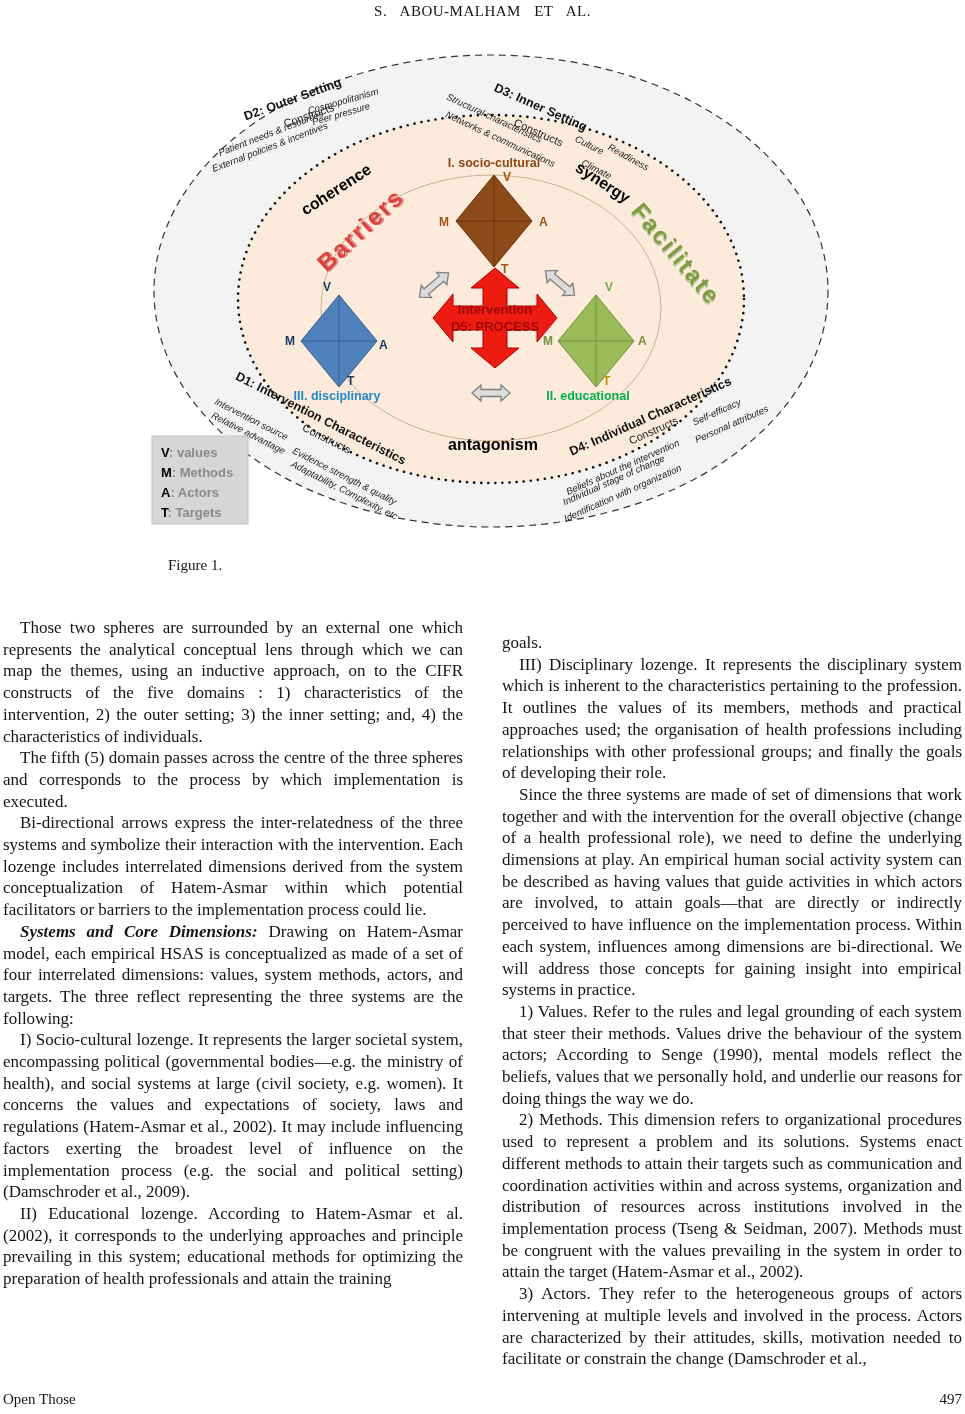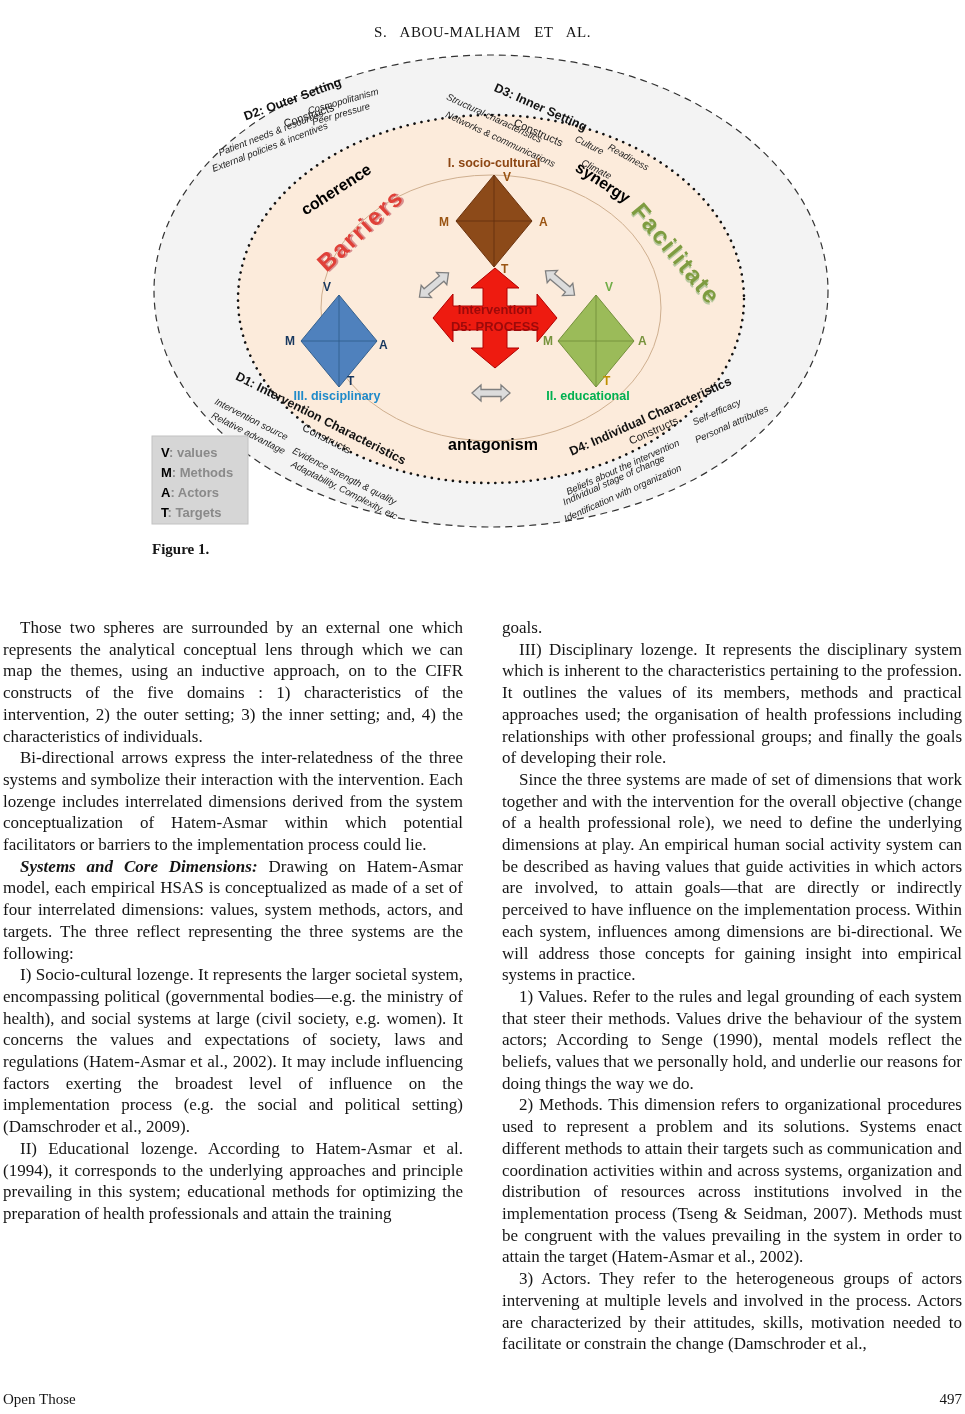--- a/index.html
+++ b/index.html
@@ -2,38 +2,38 @@
 <html><head>
 <meta charset="utf-8">
 <style>
   html,body{margin:0;padding:0;}
   body{
     width:965px;height:1414px;position:relative;background:#ffffff;
     font-family:"Liberation Serif", serif;color:#151515;overflow:hidden;
   }
   .running-head{
     position:absolute;top:3px;left:0;width:100%;text-align:center;
-    font-size:15px;letter-spacing:.5px;word-spacing:9px;margin-top:21px;
+    font-size:15px;letter-spacing:.5px;word-spacing:9px;
   }
   .figure-wrap{position:absolute;left:147px;top:51px;width:692px;height:484px;}
   .ft  {font-family:"Liberation Sans",sans-serif;font-size:11px;fill:#1a1a1a;text-anchor:middle;}
   .ft-b{font-family:"Liberation Sans",sans-serif;font-size:12.5px;font-weight:bold;fill:#111;text-anchor:middle;}
   .ft-i{font-family:"Liberation Sans",sans-serif;font-size:9.5px;font-style:italic;fill:#222;text-anchor:middle;}
   .ring-word{font-family:"Liberation Sans",sans-serif;font-size:16px;font-weight:bold;fill:#000;text-anchor:middle;}
   .deco{font-family:"Liberation Sans",sans-serif;font-size:24px;font-weight:bold;letter-spacing:2px;text-anchor:middle;}
   .vmat{font-family:"Liberation Sans",sans-serif;font-size:12px;font-weight:bold;}
   .loz-label{font-family:"Liberation Sans",sans-serif;font-size:12.5px;font-weight:bold;text-anchor:middle;}
   .cross-label{font-family:"Liberation Sans",sans-serif;font-size:13px;font-weight:bold;fill:#9c0a0a;text-anchor:middle;}
   .legend-row{font-family:"Liberation Sans",sans-serif;font-size:13px;font-weight:bold;}
   .caption{position:absolute;left:152px;top:540px;width:664px;}
-  .caption .cap-title{font-weight:bold;font-size:15px;line-height:19px;margin:0;}
+  .caption .cap-title{font-weight:normal;font-size:15px;line-height:19px;margin:16px;}
   .caption .cap-text{font-size:15px;line-height:19px;text-align:justify;margin:0;}
   .col{position:absolute;top:617px;width:460px;}
   .col-left{left:3px;}
-  .col-right{left:502px;}
+  .col-right{left:502px;margin-top:15px;}
   p.para{margin:0;font-size:17px;line-height:21.7px;text-align:justify;text-indent:17px;}
   p.noindent{text-indent:0;}
   .bi{font-weight:bold;font-style:italic;}
   .it{}
   .footer{position:absolute;top:1391px;left:3px;width:959px;font-size:15px;}
   .footer .fr{float:right;text-align:right;}
 </style>
 </head>
 <body>
 
@@ -147,24 +147,25 @@
   </g>
 </svg>
 </div>
 
 <div class="caption">
   <p class="cap-title">Figure 1.</p>
 </div>
 
 <div class="col col-left">
   <p class="para"><span>Those two spheres are surrounded by an external one which represents the analytical conceptual lens through which we can map the themes, using an inductive approach, on to the CIFR constructs of the five domains : 1) characteristics of the intervention, 2) the outer setting; 3) the inner setting; and, 4) the characteristics of individuals.</span></p>
+  <p class="para"><span>The fifth (5) domain passes across the centre of the three spheres and corresponds to the process by which implementation is executed.</span></p>
   <p class="para"><span>Bi-directional arrows express the inter-relatedness of the three systems and symbolize their interaction with the intervention. Each lozenge includes interrelated dimensions derived from the system conceptualization of Hatem-Asmar within which potential facilitators or barriers to the implementation process could lie.</span></p>
   <p class="para"><span class="bi">Systems and Core Dimensions:</span><span> Drawing on Hatem-Asmar model, each empirical HSAS is conceptualized as made of a set of four interrelated dimensions: values, system methods, actors, and targets. The three reflect representing the three systems are the following:</span></p>
   <p class="para"><span>I) </span><span class="it">Socio-cultural lozenge</span><span>. It represents the larger societal system, encompassing political (governmental bodies—e.g. the ministry of health), and social systems at large (civil society, e.g. women). It concerns the values and expectations of society, laws and regulations (Hatem-Asmar et al., 2002). It may include influencing factors exerting the broadest level of influence on the implementation process (e.g. the social and political setting) (Damschroder et al., 2009).</span></p>
-  <p class="para"><span>II) </span><span class="it">Educational lozenge</span><span>. According to Hatem-Asmar et al. (1994), it corresponds to the underlying approaches and principle prevailing in this system; educational methods for optimizing the preparation of health professionals and attain the training</span></p>
+  <p class="para"><span>II) </span><span class="it">Educational lozenge</span><span>. According to Hatem-Asmar et al. (2002), it corresponds to the underlying approaches and principle prevailing in this system; educational methods for optimizing the preparation of health professionals and attain the training</span></p>
 </div>
 
 <div class="col col-right">
   <p class="para noindent"><span>goals.</span></p>
   <p class="para"><span>III) </span><span class="it">Disciplinary lozenge</span><span>. It represents the disciplinary system which is inherent to the characteristics pertaining to the profession. It outlines the values of its members, methods and practical approaches used; the organisation of health professions including relationships with other professional groups; and finally the goals of developing their role.</span></p>
   <p class="para"><span>Since the three systems are made of set of dimensions that work together and with the intervention for the overall objective (change of a health professional role), we need to define the underlying dimensions at play. An empirical human social activity system can be described as having values that guide activities in which actors are involved, to attain goals—that are directly or indirectly perceived to have influence on the implementation process. Within each system, influences among dimensions are bi-directional. We will address those concepts for gaining insight into empirical systems in practice.</span></p>
   <p class="para"><span>1) </span><span class="it">Values</span><span>. Refer to the rules and legal grounding of each system that steer their methods. Values drive the behaviour of the system actors; According to Senge (1990), mental models reflect the beliefs, values that we personally hold, and underlie our reasons for doing things the way we do.</span></p>
   <p class="para"><span>2) </span><span class="it">Methods.</span><span> This dimension refers to organizational procedures used to represent a problem and its solutions. Systems enact different methods to attain their targets such as communication and coordination activities within and across systems, organization and distribution of resources across institutions involved in the implementation process (Tseng &amp; Seidman, 2007). Methods must be congruent with the values prevailing in the system in order to attain the target (Hatem-Asmar et al., 2002).</span></p>
   <p class="para"><span>3) </span><span class="it">Actors.</span><span> They refer to the heterogeneous groups of actors intervening at multiple levels and involved in the process. Actors are characterized by their attitudes, skills, motivation needed to facilitate or constrain the change (Damschroder et al.,</span></p>
 </div>

